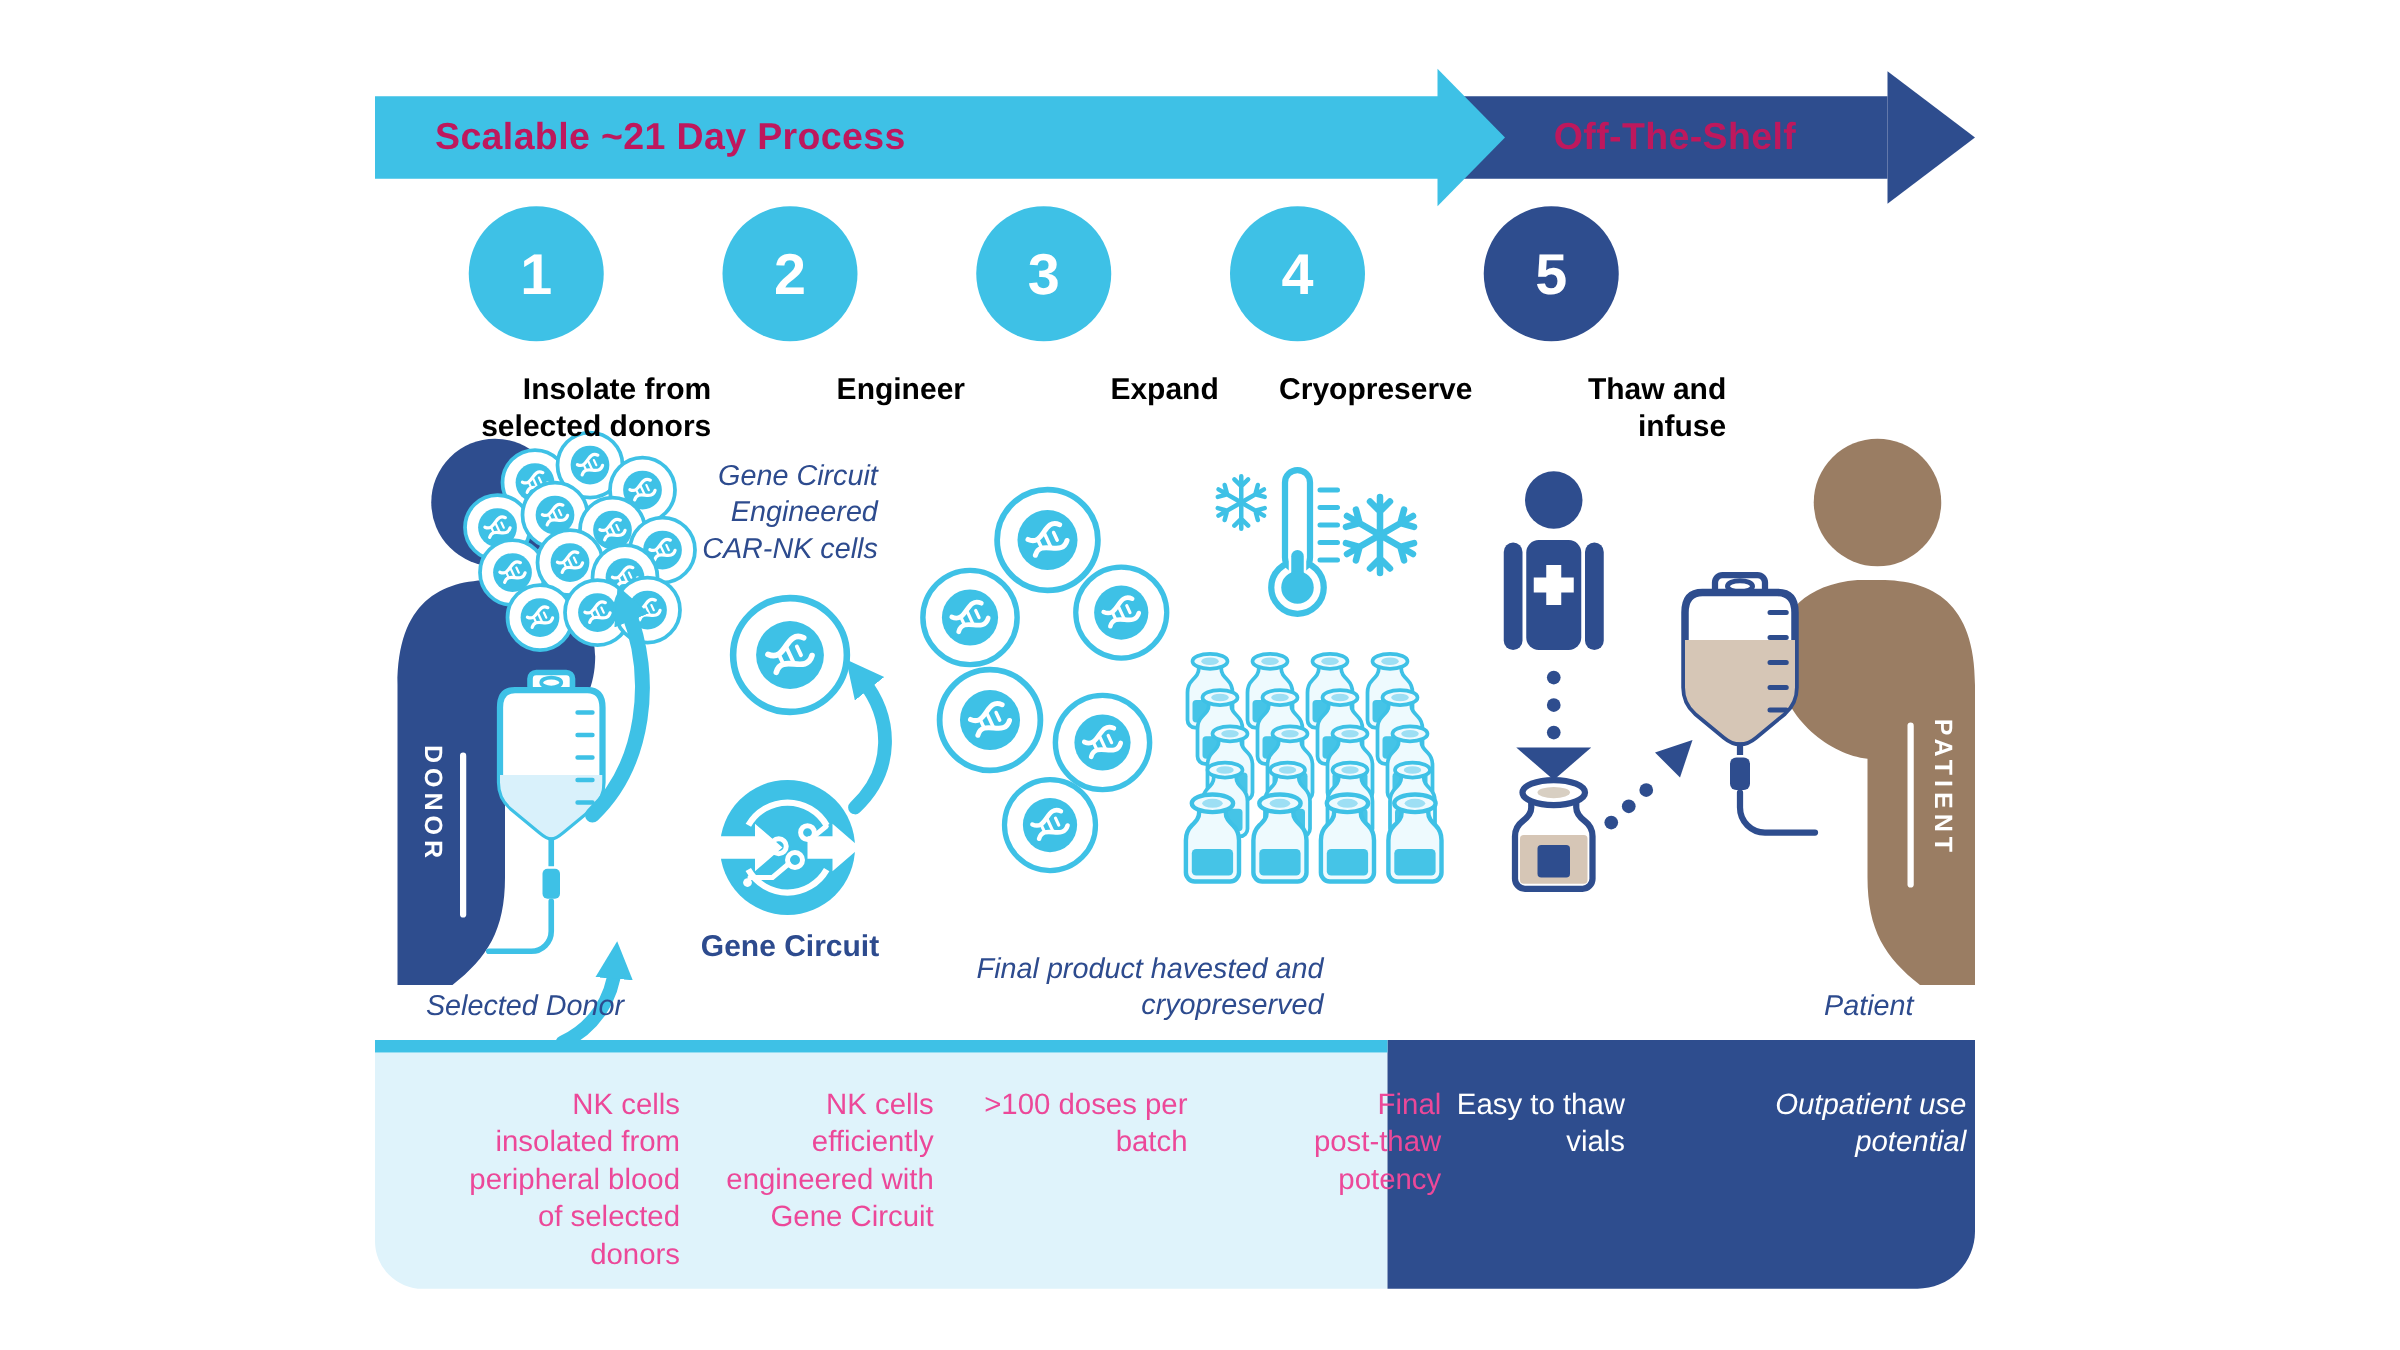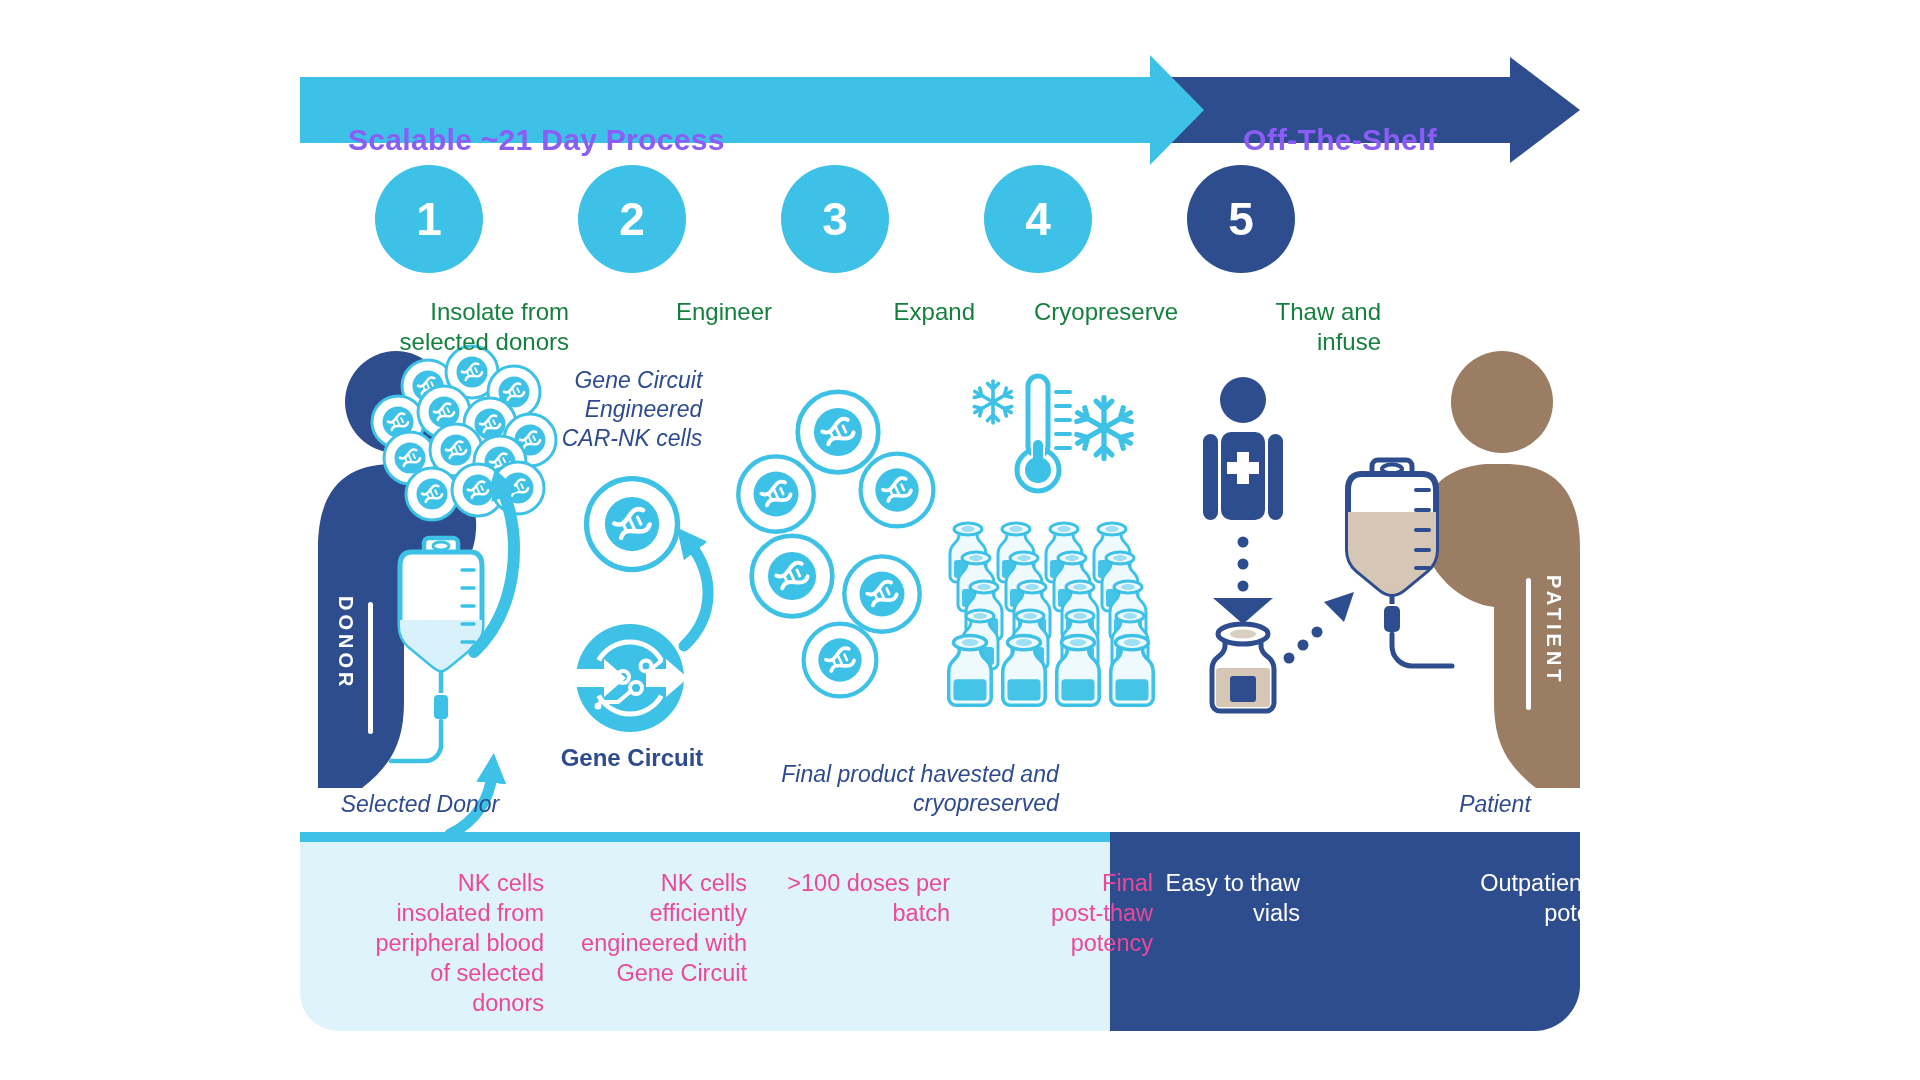--- a/index.html
+++ b/index.html
@@ -3,26 +3,26 @@
 <meta charset="utf-8">
 <style>
   html,body{margin:0;padding:0;background:#fff;}
   .stage{position:relative;width:1920px;height:1080px;background:#fff;overflow:hidden;
          font-family:"Liberation Sans","DejaVu Sans",sans-serif;}
   .abs{position:absolute;}
   .ctr{transform:translateX(-50%);text-align:right;}
   .pre{white-space:pre-line;}
   svg.layer{position:absolute;left:0;top:0;width:1920px;height:1080px;}
 
-  .banner-text{color:#8b5cf6;font-weight:bold;font-size:30px;letter-spacing:.3px;top:93px;z-index:2;margin-top:30px;}
+  .banner-text{color:#be185d;font-weight:bold;font-size:30px;letter-spacing:.3px;top:93px;z-index:2;}
   .step-circle{width:108px;height:108px;border-radius:50%;top:165px;display:flex;
                align-items:center;justify-content:center;color:#fff;font-weight:bold;font-size:46px;z-index:2;}
   .c-cyan{background:#3ec1e6;}
   .c-navy{background:#2e4d8e;}
-  .step-label{top:297px;width:280px;color:#15803d;font-weight:normal;font-size:24px;line-height:30px;z-index:2;}
+  .step-label{top:297px;width:280px;color:#000000;font-weight:bold;font-size:24px;line-height:30px;z-index:2;}
   .note-italic{color:#2d4b8e;font-style:italic;font-size:23px;line-height:29px;font-weight:500;z-index:2;}
   .gene-label{top:744px;color:#2d4b8e;font-weight:bold;font-size:24px;z-index:2;}
   .vertical-word{writing-mode:vertical-rl;color:#fff;font-weight:bold;font-size:20px;
                  letter-spacing:4px;z-index:2;}
   .benefit{top:868px;width:230px;color:#ec4899;font-size:23.5px;line-height:30px;z-index:2;}
   .benefit.dark{color:#fff;width:250px;}
   .strip-line{left:300px;top:832px;width:810px;height:10px;background:#3ec1e6;z-index:1;}
   .strip-light{left:300px;top:842px;width:810px;height:189px;background:#dff3fb;
                border-bottom-left-radius:38px;z-index:0;}
   .strip-dark{left:1110px;top:832px;width:470px;height:199px;background:#2e4d8e;
@@ -282,16 +282,16 @@
 efficiently
 engineered with
 Gene Circuit</div>
   <div class="abs benefit ctr pre" style="left:835px;">&gt;100 doses per
 batch</div>
   <div class="abs benefit ctr pre" style="left:1038px;">Final
 post-thaw
 potency</div>
   <div class="abs benefit dark ctr pre" style="left:1175px;">Easy to thaw
 vials</div>
-  <div class="abs benefit dark ctr pre" style="left:1508px;">Outpatient use
+  <div class="abs benefit dark ctr pre" style="left:1448px;font-style:italic;">Outpatient use
 potential</div>
 
 </div>
 
 </body></html>

